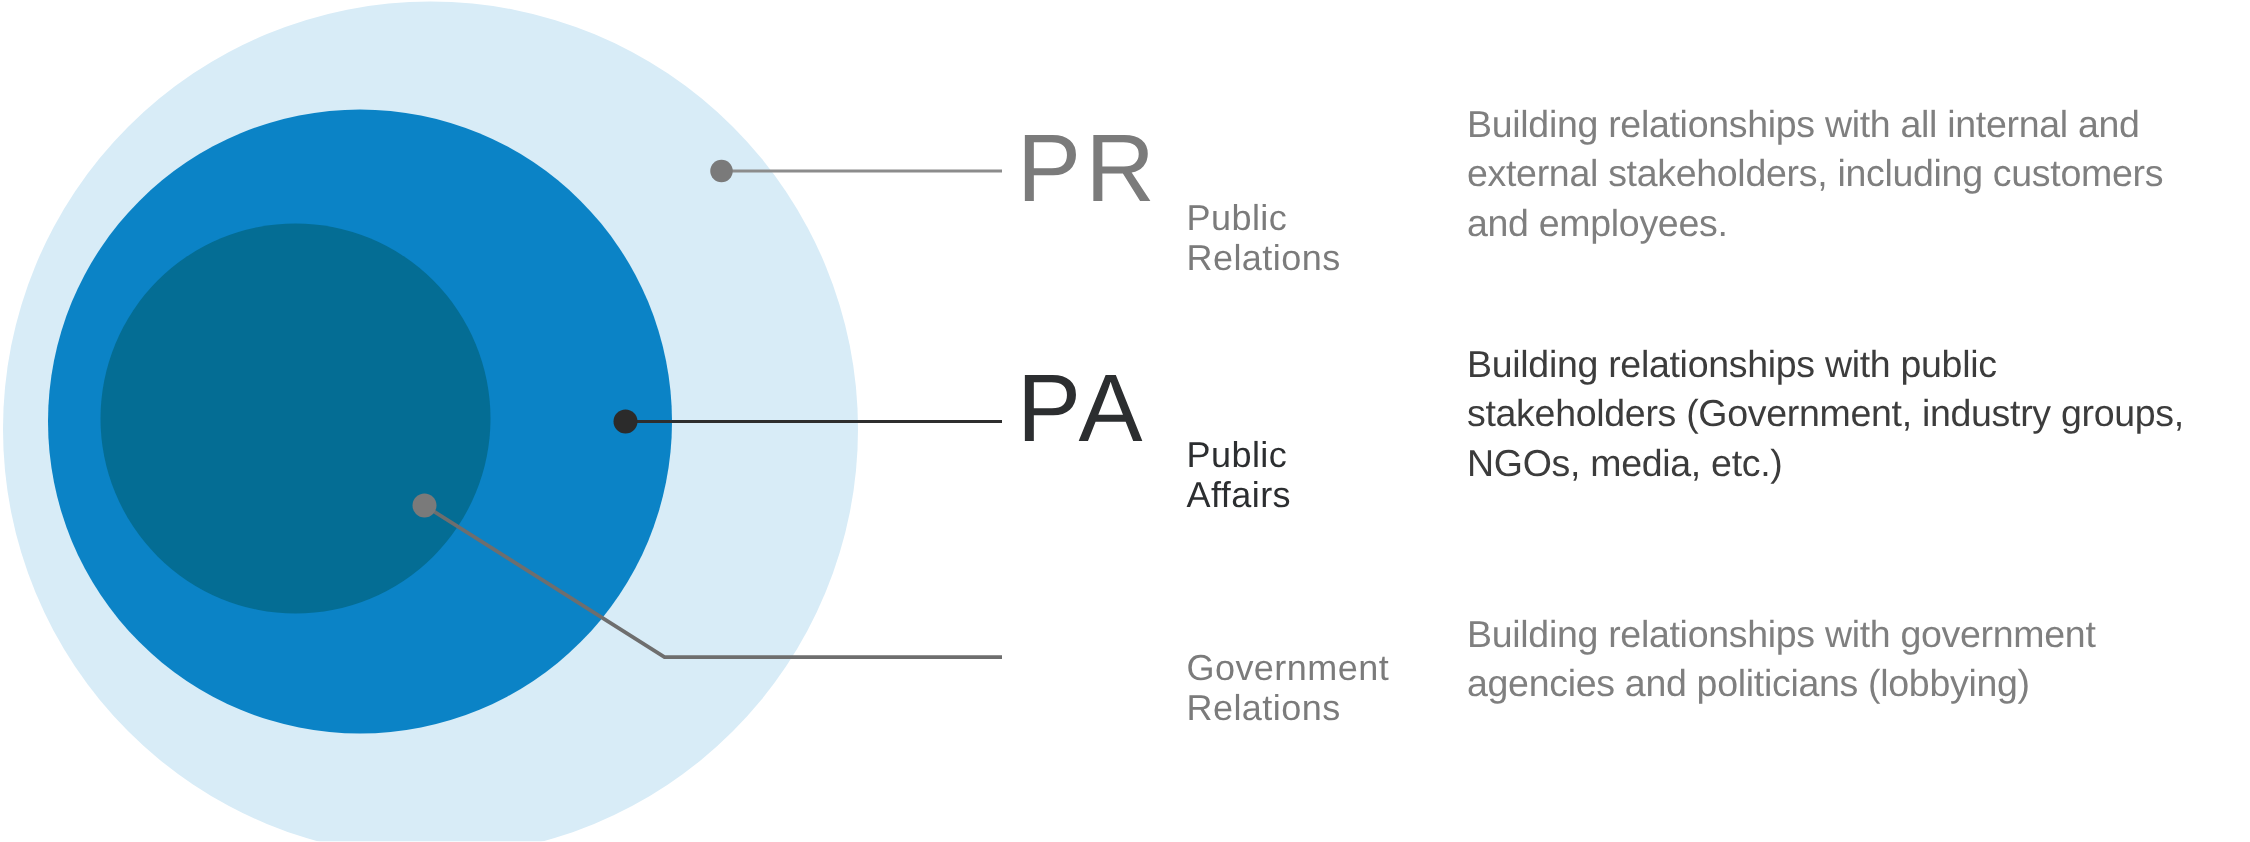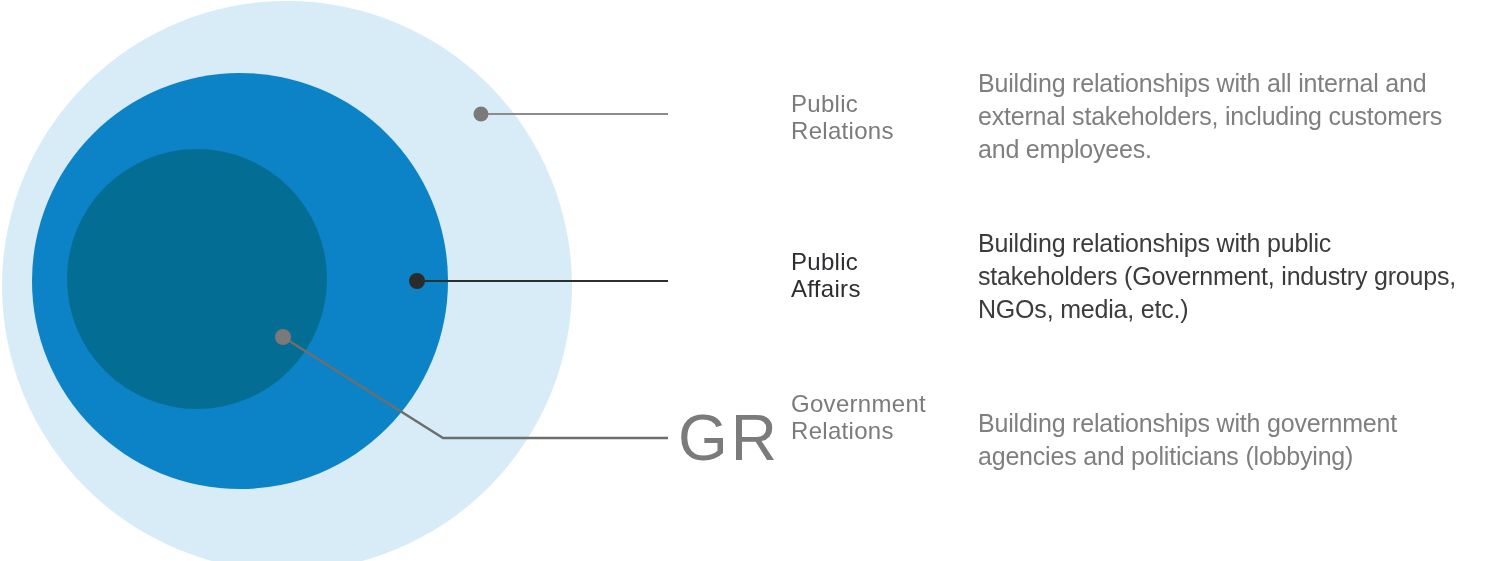--- a/index.html
+++ b/index.html
@@ -32,20 +32,21 @@
   }
   .abbr.gray { color: #7b7b7b; }
   .abbr.dark { color: #2c2e30; }
   .sublabel {
     position: absolute;
     left: 791px;
     font-size: 24px;
     line-height: 27px;
     white-space: pre-line;
     letter-spacing: 0.3px;
+    margin-top: 42px;
   }
   .sublabel.gray { color: #7b7b7b; }
   .sublabel.dark { color: #2c2e30; }
   .desc {
     position: absolute;
     left: 978px;
     width: 540px;
     font-size: 25px;
     line-height: 33px;
     white-space: pre-line;
@@ -80,31 +81,32 @@
 
     <line x1="481" y1="114" x2="668" y2="114" stroke-width="2" stroke="#8c8c8c"></line>
     <line x1="417" y1="281" x2="668" y2="281" stroke-width="2" stroke="#2e2e2e"></line>
     <polyline points="283,337 443,438 668,438" fill="none" stroke-width="2.5" stroke="#6e6e6e"></polyline>
 
     <circle cx="481" cy="114" r="7.5" fill="#7a7a7a"></circle>
     <circle cx="417" cy="281" r="8" fill="#2b2b2b"></circle>
     <circle cx="283" cy="337" r="8" fill="#7a7a7a"></circle>
   </svg>
 
+  <div class="abbr gray pr-abbr">PR</div>
   <div class="sublabel gray pr-sub">Public
 Relations</div>
   <div class="desc gray pr-desc">Building relationships with all internal and
 external stakeholders, including customers
 and employees.</div>
 
+  <div class="abbr dark pa-abbr">PA</div>
   <div class="sublabel dark pa-sub">Public
 Affairs</div>
   <div class="desc dark pa-desc">Building relationships with public
 stakeholders (Government, industry groups,
 NGOs, media, etc.)</div>
 
-  <div class="abbr gray gr-abbr">GR</div>
   <div class="sublabel gray gr-sub">Government
 Relations</div>
   <div class="desc gray gr-desc">Building relationships with government
 agencies and politicians (lobbying)</div>
 
 </div>
 
 </body></html>

